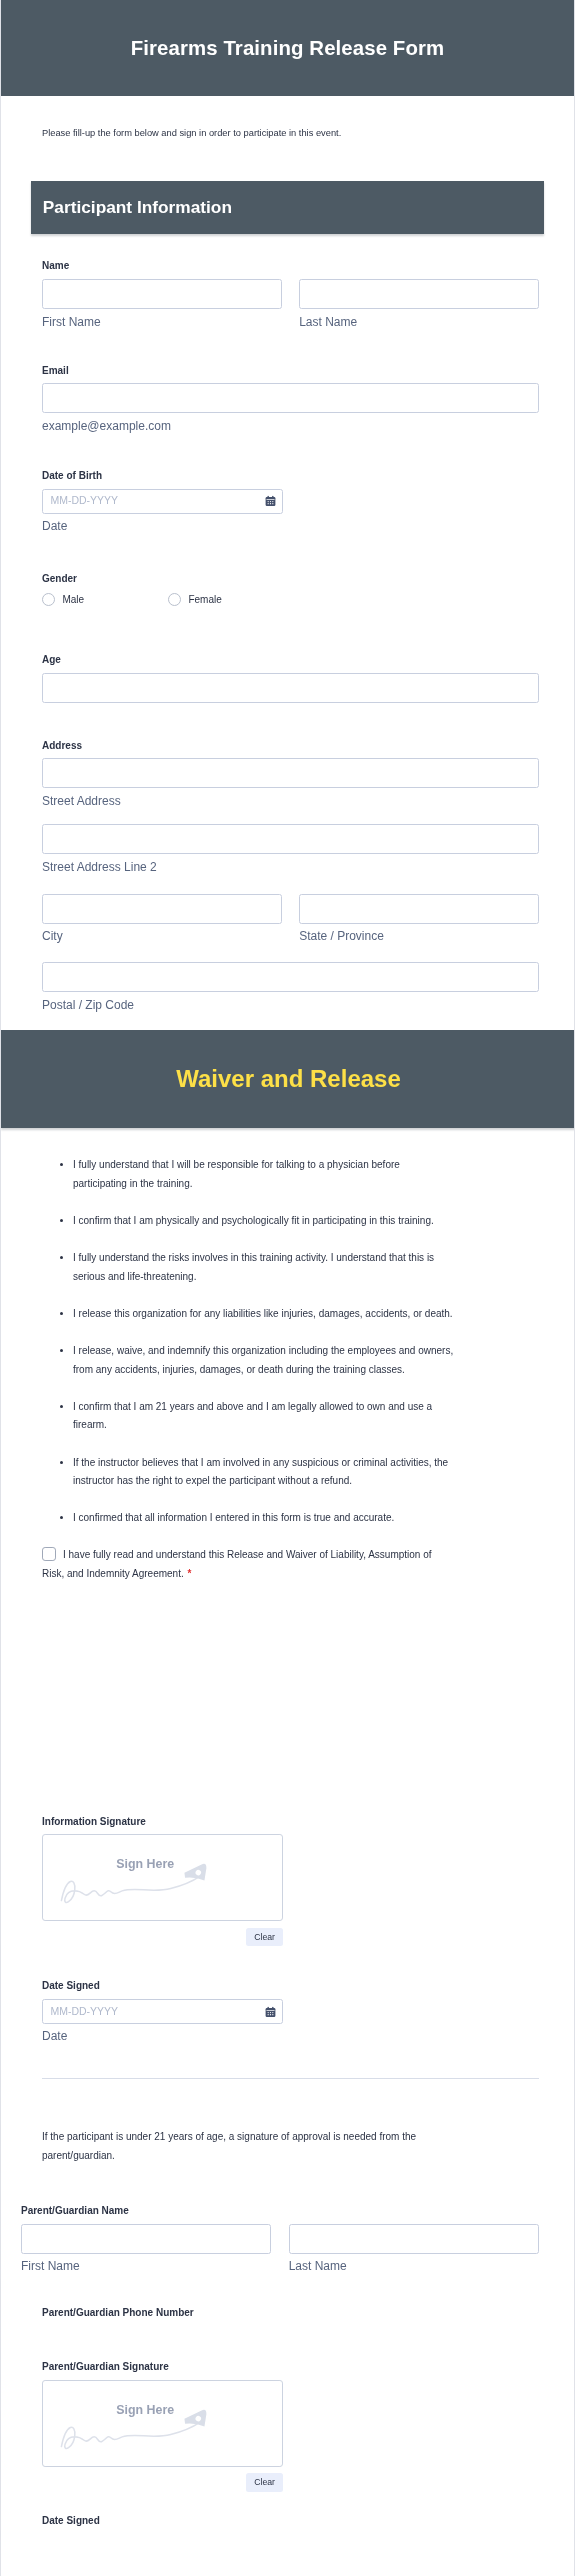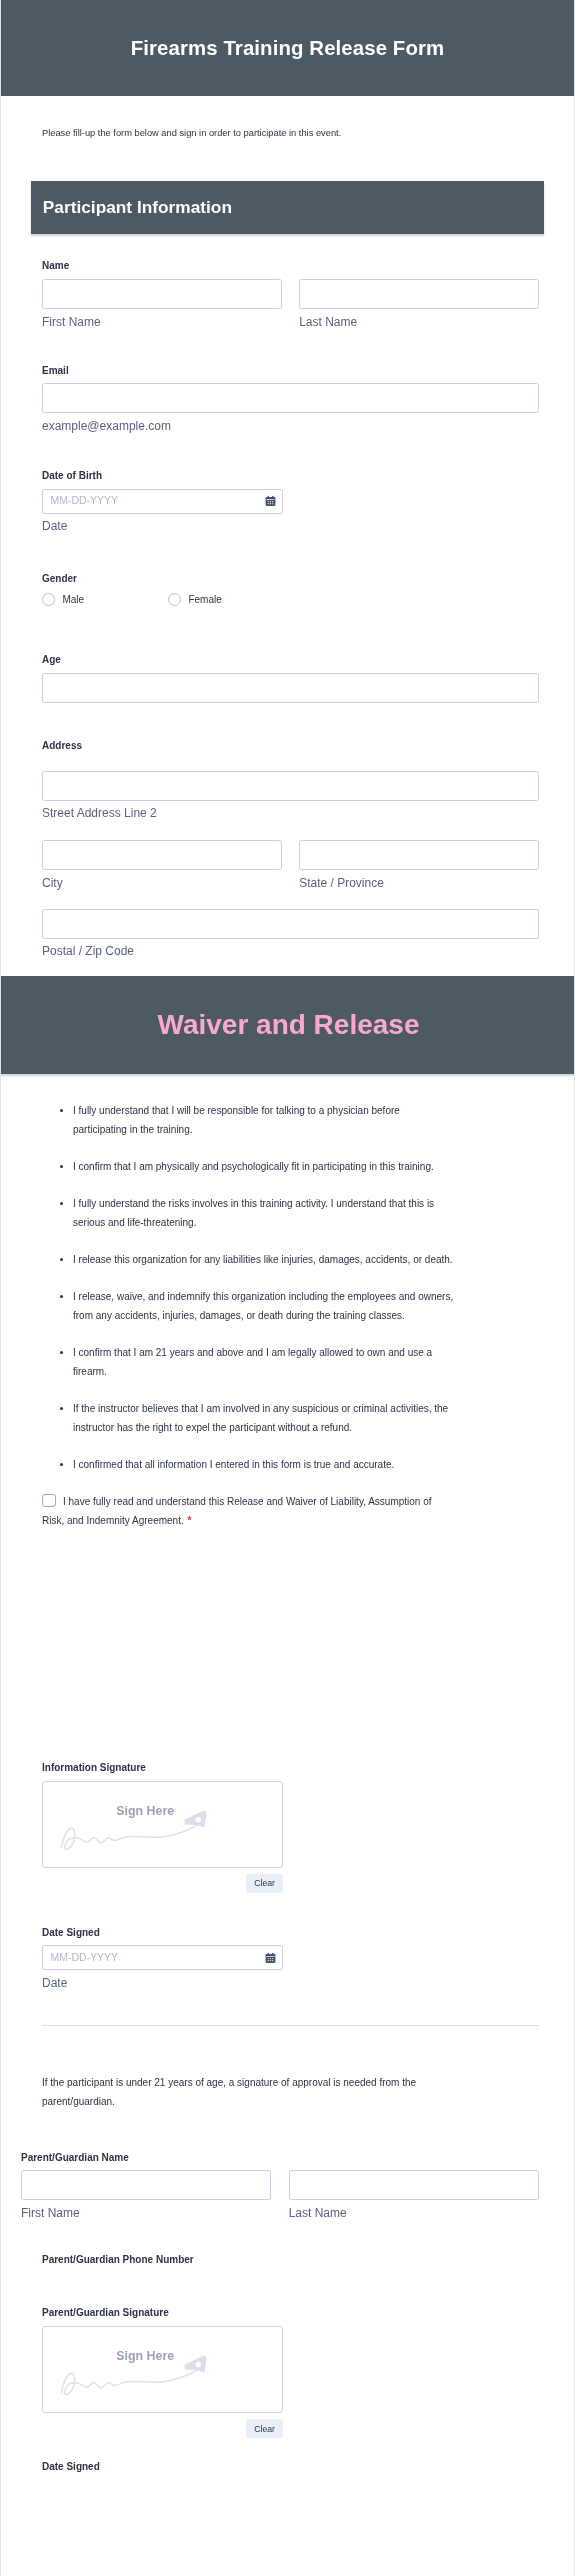--- a/index.html
+++ b/index.html
@@ -24,21 +24,21 @@
     display:flex; align-items:center; padding-left:11.8px;
     box-shadow:0 1.9px 1.9px rgba(40,50,58,.22);
   }
   .section-bar h2{ color:#fff; font-size:17.3px; font-weight:700; }
 
   .section-banner{
     margin-top:20.4px; width:575px; height:98px; background:var(--header-bg,#4d5a64);
     display:flex; align-items:center; justify-content:center;
     box-shadow:0 1.9px 1.9px rgba(40,50,58,.22);
   }
-  .section-banner h2{ color:#f9a8d4; font-size:28px; font-weight:700; }
+  .section-banner h2{ color:#fde047; font-size:24px; font-weight:700; }
 
   
   .inner{ margin-left:41px; margin-right:35px; }
   .intro{ margin-top:31px; font-size:9.3px; line-height:12.4px; color:var(--label,#2c3345); }
 
   .q-label{ font-size:10px; font-weight:700; line-height:13.6px; color:var(--label,#2c3345); }
   .sub-label{ margin-top:7.4px; font-size:12px; line-height:10px; color:var(--sublabel,#57647e); }
 
   .row{ display:flex; gap:17.3px; }
   .col{ flex:1; }
@@ -181,20 +181,24 @@
 
   <div class="inner mt-76">
     <div class="q-label">Age</div>
     <div class="mt-10">
       <input type="text" class="half" style="">
     </div>
   </div>
 
   <div class="inner mt-58">
     <div class="q-label">Address</div>
+    <div class="mt-10">
+      <input type="text" style="">
+      <div class="sub-label">Street Address</div>
+    </div>
     <div class="mt-30">
       <input type="text" style="">
       <div class="sub-label">Street Address Line 2</div>
     </div>
     <div class="row mt-36">
       <div class="col">
         <input type="text" style="">
         <div class="sub-label">City</div>
       </div>
       <div class="col">

